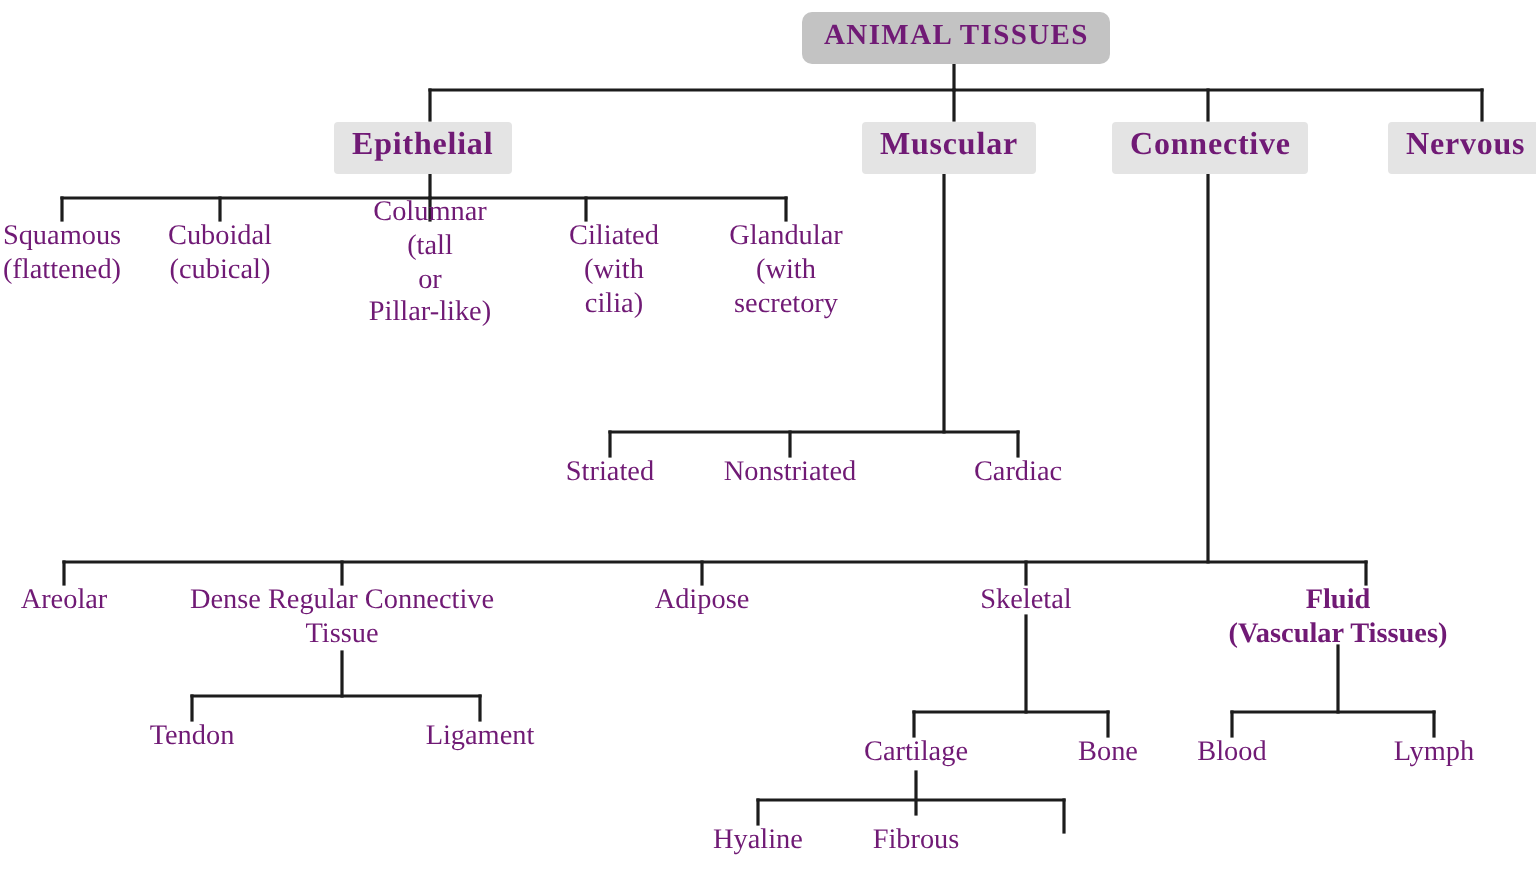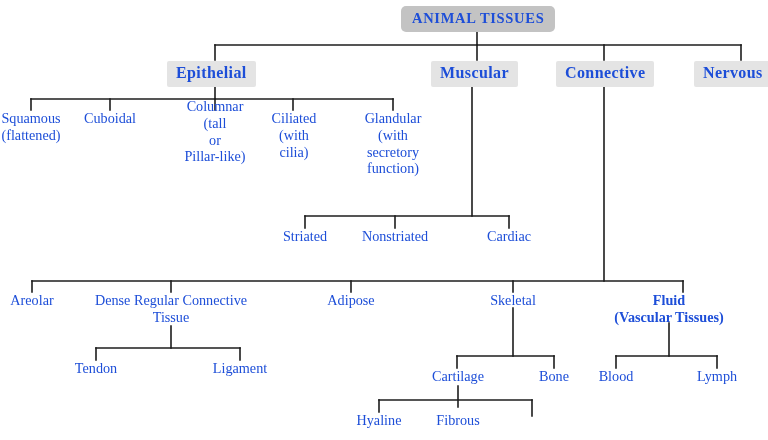--- a/index.html
+++ b/index.html
@@ -6,21 +6,21 @@
     margin: 0;
     padding: 0;
     background: #ffffff;
   }
   #diagram {
     position: relative;
     width: 768px;
     height: 440px;
     background: #ffffff;
     font-family: "Liberation Serif", "DejaVu Serif", serif;
-    color: #1d4ed8;
+    color: #701a75;
     overflow: hidden;
   }
   #wires {
     position: absolute;
     left: 0;
     top: 0;
     width: 768px;
     height: 440px;
   }
   #wires line {
@@ -132,37 +132,37 @@
   <div class="node boxed cat" style="left:694px; top:61px;">
     <span class="ln">Nervous</span>
   </div>
 
   <div class="node leaf" style="left:-31px; top:110px; width:124px;">
     <span class="ln">Squamous</span>
     <span class="ln">(flattened)</span>
   </div>
   <div class="node leaf" style="left:48px; top:110px; width:124px;">
     <span class="ln">Cuboidal</span>
+    <span class="ln">(cubical)</span>
   </div>
   <div class="node leaf" style="left:153px; top:98px; width:124px;text-align:center;">
     <span class="ln">Columnar</span>
     <span class="ln">(tall</span>
     <span class="ln">or</span>
     <span class="ln">Pillar-like)</span>
   </div>
-  <div class="node leaf" style="left:232px; top:110px; width:124px;">
+  <div class="node leaf" style="left:245px; top:110px; width:124px;">
     <span class="ln">Ciliated</span>
     <span class="ln">(with</span>
     <span class="ln">cilia)</span>
   </div>
   <div class="node leaf" style="left:331px; top:110px; width:124px;">
     <span class="ln">Glandular</span>
     <span class="ln">(with</span>
     <span class="ln">secretory</span>
-    <span class="ln">function)</span>
   </div>
 
   <div class="node leaf" style="left:245px; top:228px; width:120px;">
     <span class="ln">Striated</span>
   </div>
   <div class="node leaf" style="left:335px; top:228px; width:120px;">
     <span class="ln">Nonstriated</span>
   </div>
   <div class="node leaf" style="left:449px; top:228px; width:120px;">
     <span class="ln">Cardiac</span>

